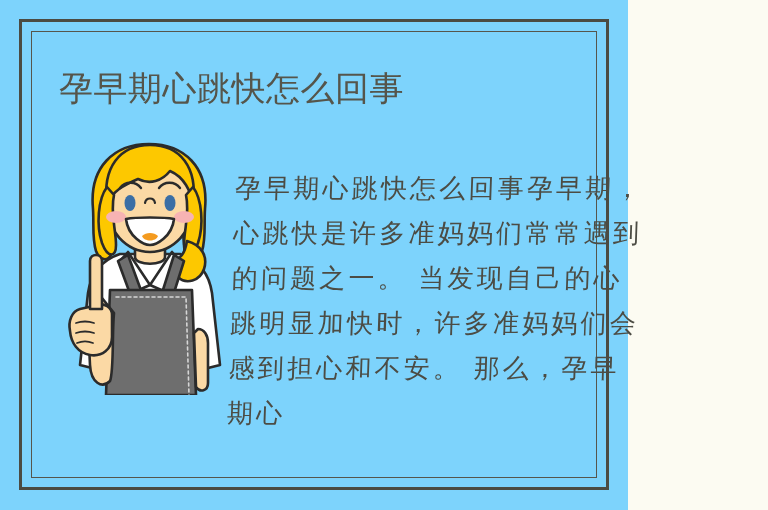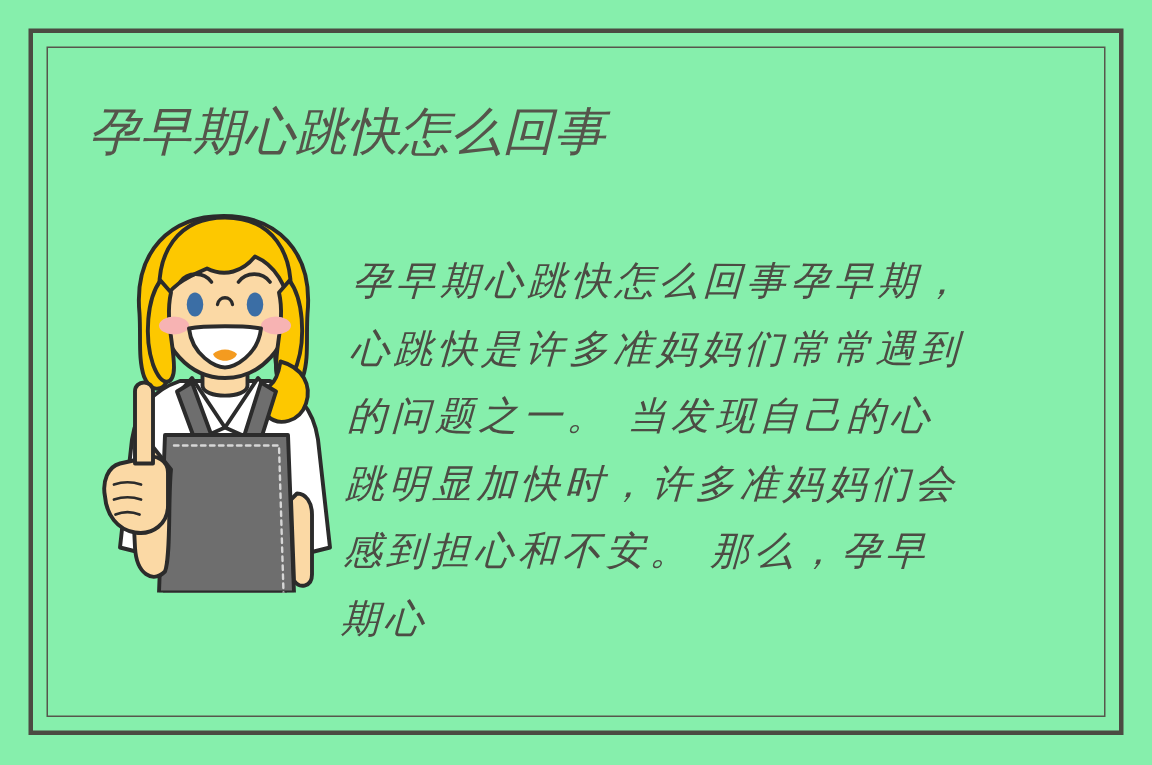--- a/index.html
+++ b/index.html
@@ -9,25 +9,24 @@
   body {
     width: 768px;
     height: 510px;
     background: #fcfbf2;
     font-family: "Liberation Sans", sans-serif;
     overflow: hidden;
   }
 
   #page {
     position: relative;
-    width: 768px;
+    width: 628px;
     height: 510px;
-    background: #86efac;
+    background: #7dd3fc;
     box-sizing: border-box;
-    font-style: italic;
   }
 
   
   .frame-outer {
     position: absolute;
     left: 19px;
     top: 19px;
     right: 19px;
     bottom: 20px;
     border: 3px solid #4b4b42;

